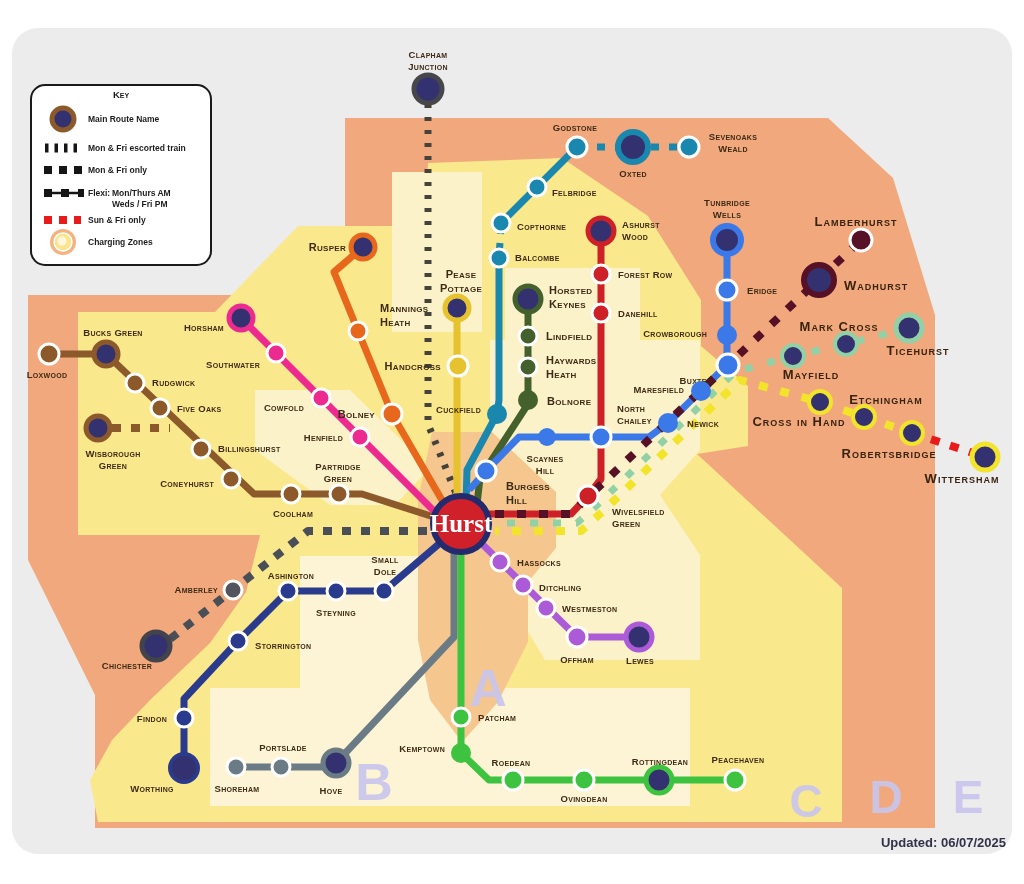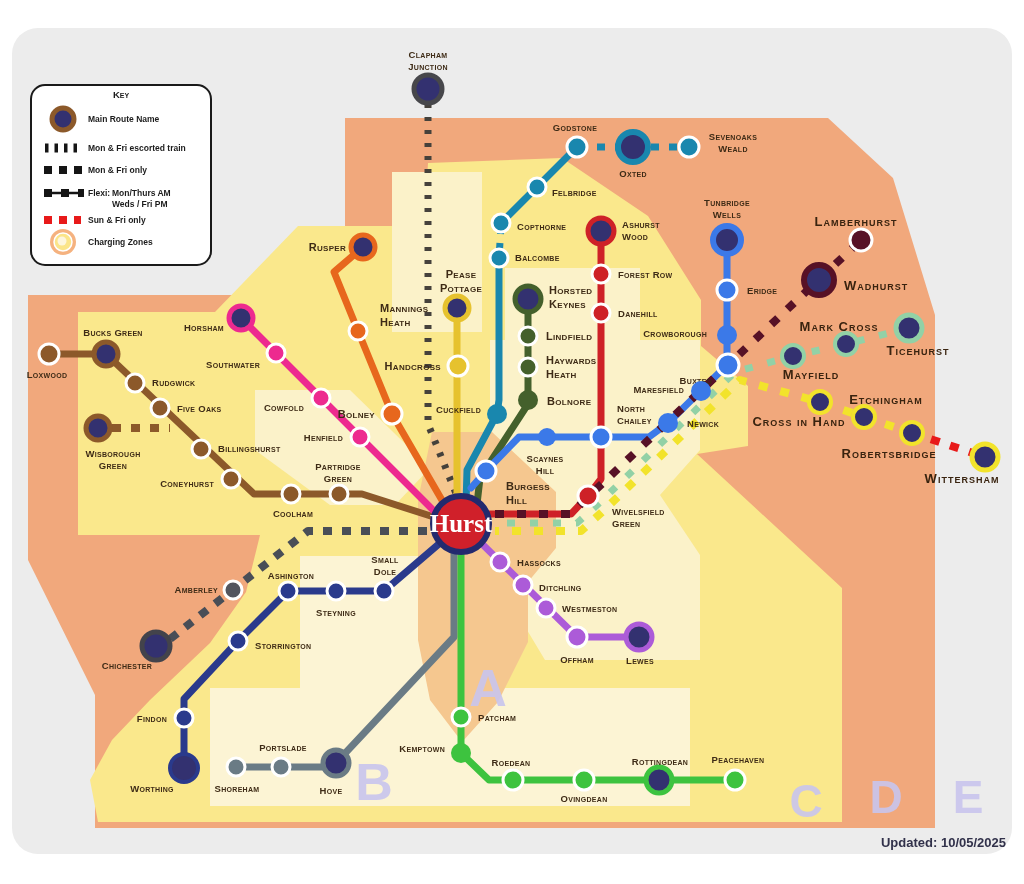--- a/index.html
+++ b/index.html
@@ -224,14 +224,14 @@
           <text x="112" y="207" class="keytxt">Weds / Fri PM</text>
           <line x1="44" y1="220" x2="81" y2="220" stroke="#E81A1A" stroke-width="8" stroke-dasharray="8 7"></line>
           <text x="88" y="223" class="keytxt">Sun &amp; Fri only</text>
           <circle cx="63" cy="242" r="13" fill="#F5B27F"></circle>
           <circle cx="63" cy="242" r="9" fill="#FBE58A" stroke="#FFFFFF" stroke-width="1.5"></circle>
           <circle cx="62" cy="241" r="4.5" fill="#FDF6DE"></circle>
           <text x="88" y="245" class="keytxt">Charging Zones</text>
         </g>
       </svg>
     </div>
-  <div class="updated">Updated: 10/05/2025</div>
+  <div class="updated">Updated: 06/07/2025</div>
 </div>
 
 </body></html>

